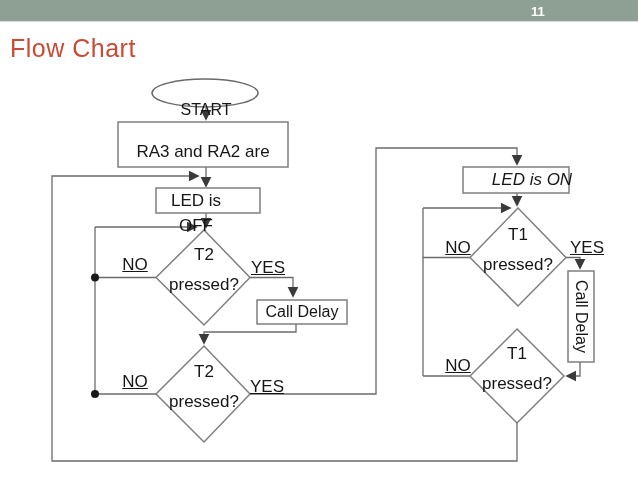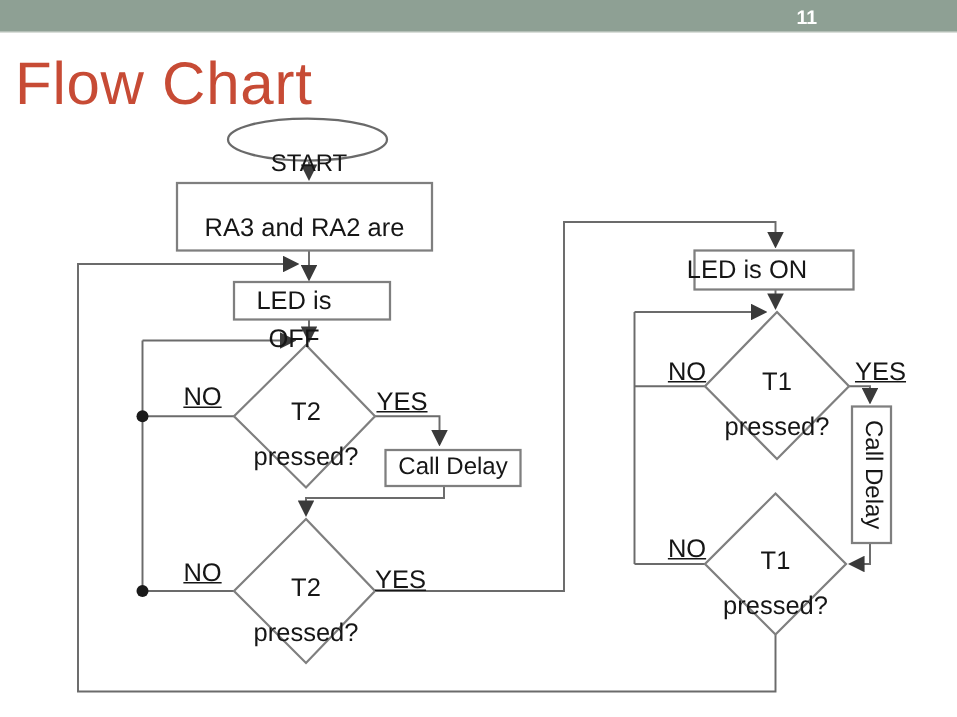--- a/index.html
+++ b/index.html
@@ -4,38 +4,38 @@
 <style>
   :root{
     --header-bar:#8EA094; --title:#C74B35; --box-border:#7F7F7F;
     --line:#6B6B6B; --arrow:#3A3A3A; --text:#161616; --background:#FFFFFF;
   }
   *{margin:0;padding:0;box-sizing:border-box;}
   body{background:#fff;font-family:"Liberation Sans",sans-serif;}
   .stage{position:relative;width:638px;height:478px;background:var(--background);overflow:hidden;}
   .topbar{position:absolute;left:0;top:0;width:638px;height:22px;background:var(--header-bar);border-bottom:1px solid #d9ded9;}
   .slide-number{position:absolute;left:531px;top:4px;color:#ffffff;font-size:13px;font-weight:bold;}
-  .title{position:absolute;left:10px;top:34px;font-size:40px;color:var(--title);letter-spacing:0.5px;}
+  .title{position:absolute;left:10px;top:34px;font-size:25px;color:var(--title);letter-spacing:0.5px;}
   svg.flow{position:absolute;left:0;top:0;width:638px;height:478px;}
   .connector{stroke:var(--line);stroke-width:1.3;fill:none;}
   .shape{fill:#ffffff;stroke:var(--box-border);stroke-width:1.5;}
   .oval{stroke:#6a6a6a;}
   .arrowhead{fill:var(--arrow);}
   .dot{fill:#1a1a1a;stroke:none;}
   .lbl{position:absolute;color:var(--text);text-align:center;font-size:17px;line-height:1.2;}
   .start-label{left:153px;top:84px;width:106px;font-size:16px;margin-top:16px;}
   .init-label{left:118px;top:122px;width:170px;height:59px;display:flex;flex-direction:column;justify-content:center;line-height:22px;}
   .led-off-label{left:156px;top:188px;width:80px;height:25px;line-height:25px;}
-  .diamond-label{width:100px;line-height:30px;margin-top:20px;}
+  .diamond-label{width:100px;line-height:30px;}
   .d1-label{left:154px;top:240px;}
   .d2-label{left:154px;top:357px;}
   .d3-label{left:468px;top:220px;}
   .d4-label{left:467px;top:339px;}
   .cd1-label{left:257px;top:300px;width:90px;height:24px;line-height:24px;font-size:16px;}
-  .led-on-label{left:445px;top:167px;width:106px;height:26px;line-height:26px;}
+  .led-on-label{left:479px;top:167px;width:106px;height:26px;line-height:26px;font-style:italic;}
   .cd2-label{left:568px;top:271px;width:26px;height:91px;writing-mode:vertical-rl;text-align:center;line-height:26px;font-size:16px;}
   .edge{width:44px;text-decoration:underline;}
   .no1{left:113px;top:255px;}
   .yes1{left:246px;top:258px;}
   .no2{left:113px;top:372px;}
   .yes2{left:245px;top:377px;}
   .no3{left:436px;top:238px;}
   .yes3{left:565px;top:238px;}
   .no4{left:436px;top:356px;}
 </style>

